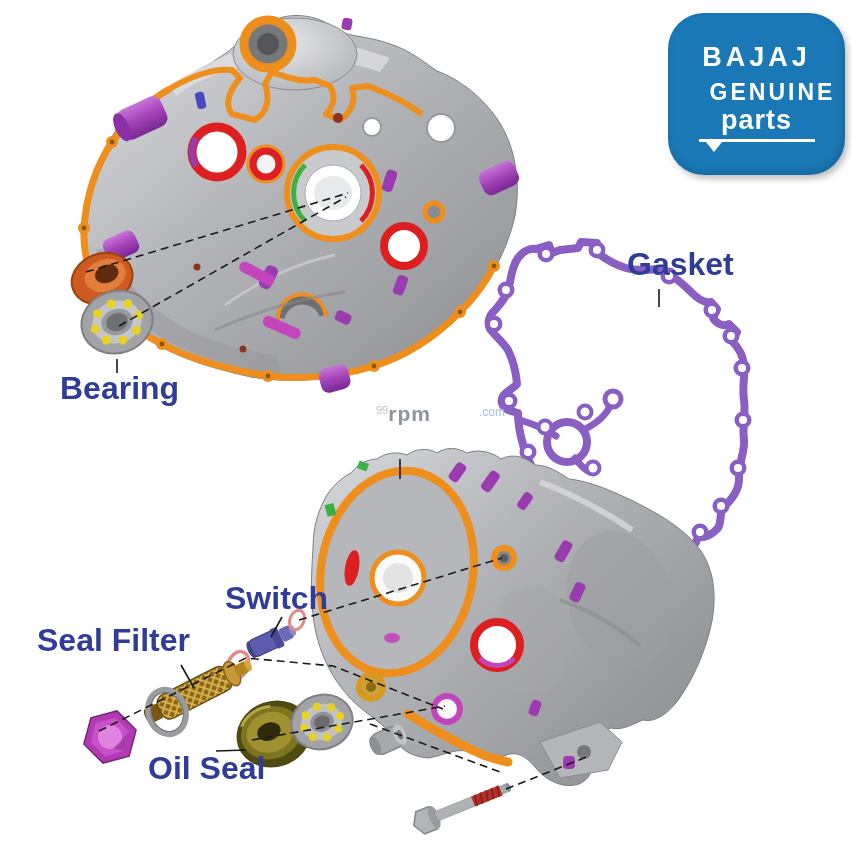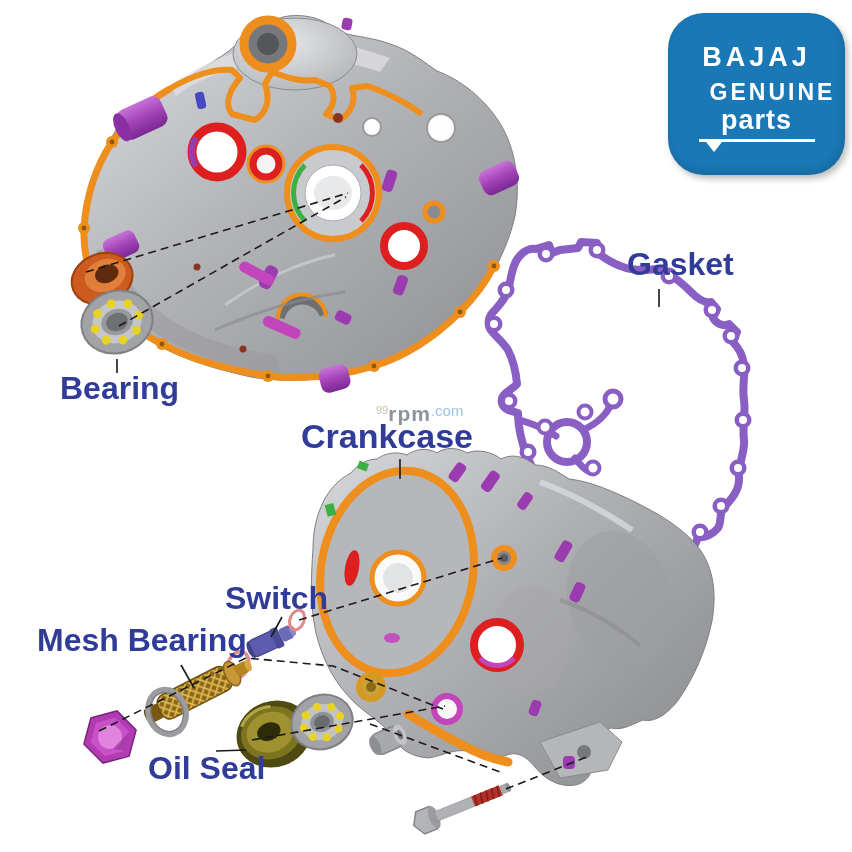--- a/index.html
+++ b/index.html
@@ -38,21 +38,21 @@
   .logo-genuine{font-weight:700;font-size:23px;line-height:1;letter-spacing:3px;margin-top:10px;margin-left:32px;}
   .logo-parts{font-weight:700;font-size:27px;line-height:1;letter-spacing:1px;margin-top:3px;}
   .logo-rule{position:relative;width:116px;height:3px;background:#fff;margin:5px auto 0;}
   .logo-rule::after{content:"";position:absolute;left:7px;top:3px;width:0;height:0;
                     border:8px solid transparent;border-top:10px solid #fff;}
 
   
   .wm{position:absolute;left:376px;top:402px;white-space:nowrap;}
   .wm-sup{font-size:11px;color:#c9bfae;vertical-align:7px;}
   .wm-main{font-size:21px;font-weight:700;color:var(--watermark-gray,#8d949c);letter-spacing:1px;}
-  .wm-tld{font-size:15px;color:var(--watermark-blue,#a0c2e2);vertical-align:5px;}
+  .wm-tld{font-size:12px;color:var(--watermark-blue,#a0c2e2);vertical-align:5px;margin-left:48px;}
 </style>
 </head>
 <body>
 
 <div class="stage">
 
 <svg width="852" height="852" viewBox="0 0 852 852">
   <defs>
     <linearGradient id="gm1" x1="0" y1="0" x2="1" y2="1">
       <stop offset="0" stop-color="#dcdde0"></stop>
@@ -431,23 +431,22 @@
     <path class="lead" d="M117,359 L117,373"></path>
     <path class="lead" d="M400,459 L400,479"></path>
     <path class="lead" d="M282,617 L271,637"></path>
     <path class="lead" d="M181,665 L194,688"></path>
     <path class="lead" d="M216,751 L246,750"></path>
   </g>
 </svg>
 
 <div class="lbl" id="lbl-gasket">Gasket</div>
 <div class="lbl" id="lbl-bearing">Bearing</div>
-<div class="lbl" id="lbl-crankcase">Crankcase</div>
 <div class="lbl" id="lbl-switch">Switch</div>
-<div class="lbl" id="lbl-mesh-filter">Mesh Bearing</div>
+<div class="lbl" id="lbl-mesh-filter">Seal Filter</div>
 <div class="lbl" id="lbl-oil-seal">Oil Seal</div>
 
 <div class="logoBox">
   <div class="logo-brand">BAJAJ</div>
   <div class="logo-genuine">GENUINE</div>
   <div class="logo-parts">parts</div>
   <div class="logo-rule"></div>
 </div>
 
 <div class="wm">

